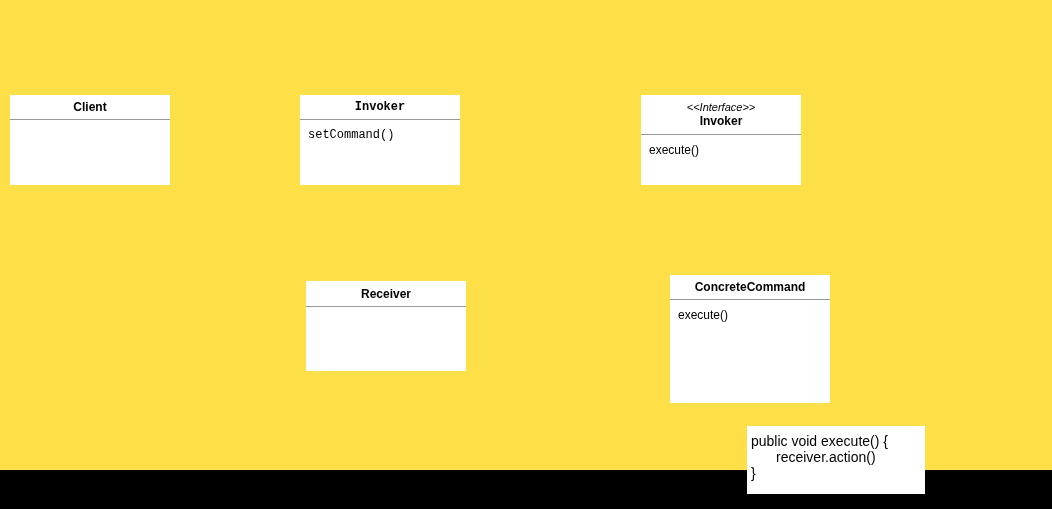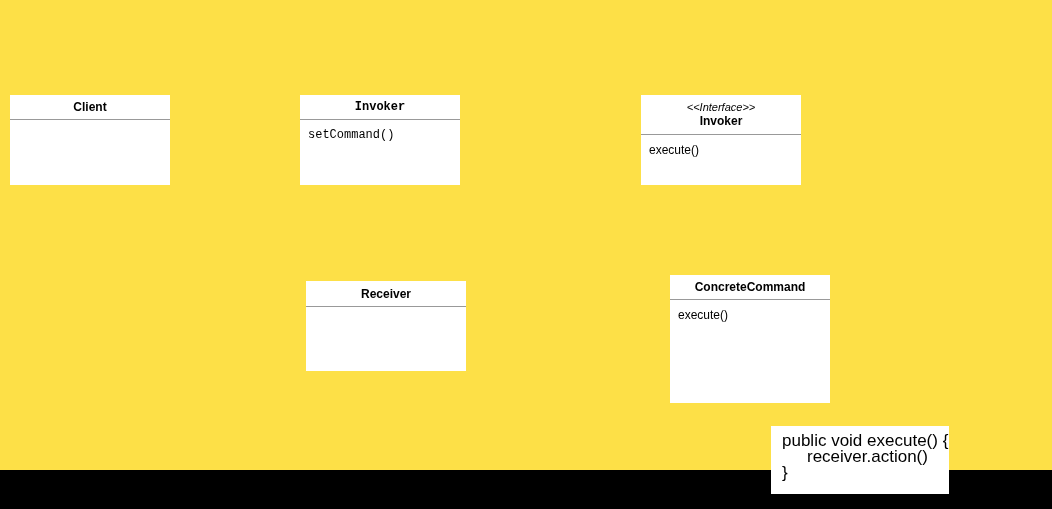--- a/index.html
+++ b/index.html
@@ -56,29 +56,29 @@
   .pos-invoker .cls-header  { height: 25px; }
   .pos-command  { left: 641px; top: 95px;  width: 160px; height: 90px;  }
   .pos-command .cls-header  { height: 40px; }
   .pos-receiver { left: 300px; top: 281px; width: 160px; height: 90px; margin-left: 6px;  }
   .pos-receiver .cls-header { height: 26px; }
   .pos-concrete { left: 670px; top: 275px; width: 160px; height: 128px; }
   .pos-concrete .cls-header { height: 25px; }
 
   .note {
     position: absolute;
-    left: 771px;
+    left: 747px;
     top: 426px;
     width: 178px;
     height: 68px;
     background: #ffffff;
     color: #000000;
     box-sizing: border-box;
-    padding: 7px 10px 0 11px;
-    font-size: 17px;
+    padding: 7px 10px 0 4px;
+    font-size: 14px;
     line-height: 16px;
   }
   .note-line { white-space: pre; }
   .note-line.indent { padding-left: 25px; }
 </style>
 </head>
 <body>
 
 <div class="canvas">
 

